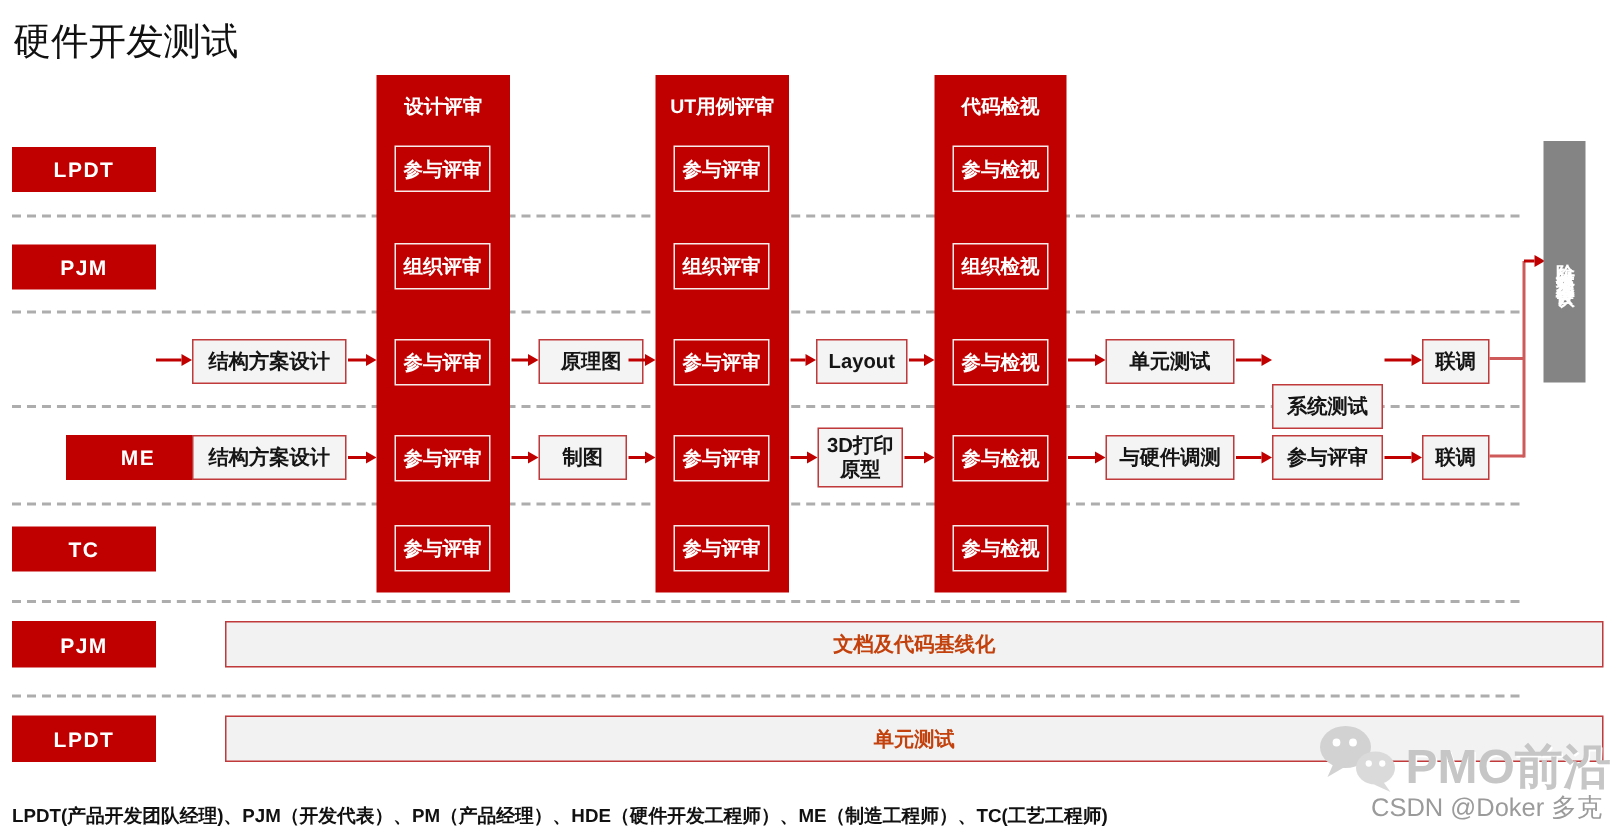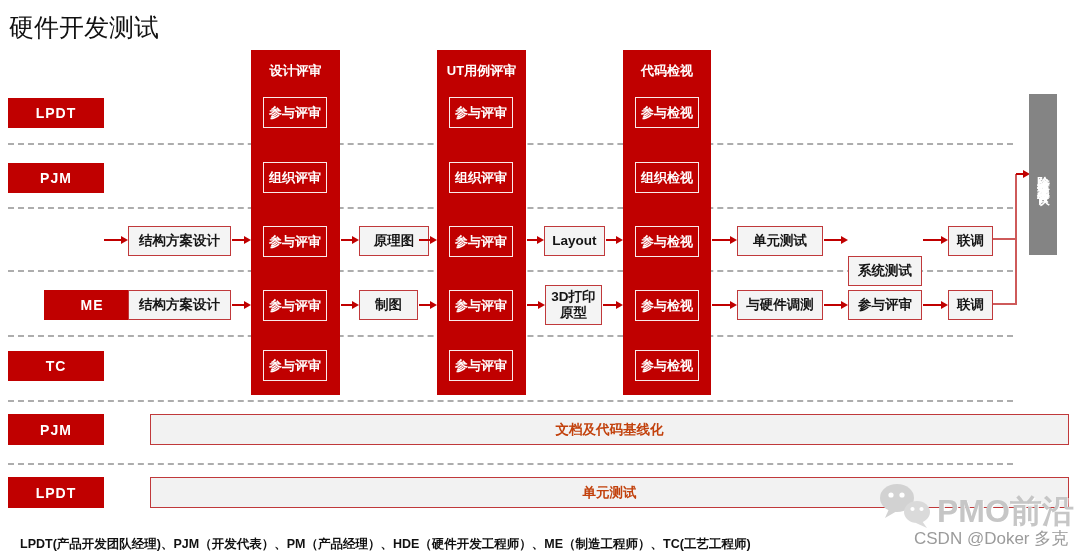--- a/index.html
+++ b/index.html
@@ -114,21 +114,21 @@
   <div class="cline" style="left:993px;top:238px;width:23px;height:2px;"></div>
   <div class="cline" style="left:993px;top:303px;width:23px;height:2px;"></div>
   <div class="cline" style="left:1015px;top:174px;width:2px;height:131px;"></div>
   <div class="harrow" style="left:1016px;top:173px;width:7px;"></div>
 
   <div class="abs stage" style="left:1029px;top:94px;width:28px;height:161px;">阶段结束及准备会议</div>
 
   <div class="abs bar" style="left:150px;top:414px;width:919px;height:31px;">文档及代码基线化</div>
   <div class="abs bar" style="left:150px;top:477px;width:919px;height:31px;">单元测试</div>
 
-  <div class="abs legend" style="left:20px;top:536px;">LPDT(产品开发团队经理)、PJM（开发代表）、PM（产品经理）、HDE（硬件开发工程师）、ME（制造工程师）、TC(工艺工程师)</div>
+  <div class="abs legend" style="left:8px;top:536px;">LPDT(产品开发团队经理)、PJM（开发代表）、PM（产品经理）、HDE（硬件开发工程师）、ME（制造工程师）、TC(工艺工程师)</div>
 
   <div class="abs" style="left:876px;top:481px;width:60px;height:50px;">
     <svg width="58" height="48" viewBox="0 0 58 48">
       <ellipse cx="21" cy="17" rx="17" ry="14" fill="#D2D2D2"></ellipse>
       <path d="M13 28 L9 37 L21 30 Z" fill="#D2D2D2"></path>
       <circle cx="15" cy="14" r="2.6" fill="#ffffff"></circle>
       <circle cx="26" cy="14" r="2.6" fill="#ffffff"></circle>
       <ellipse cx="41" cy="31" rx="13" ry="11" fill="#DADADA"></ellipse>
       <path d="M46 40 L51 47 L40 42 Z" fill="#DADADA"></path>
       <circle cx="36.5" cy="28" r="2.1" fill="#ffffff"></circle>

